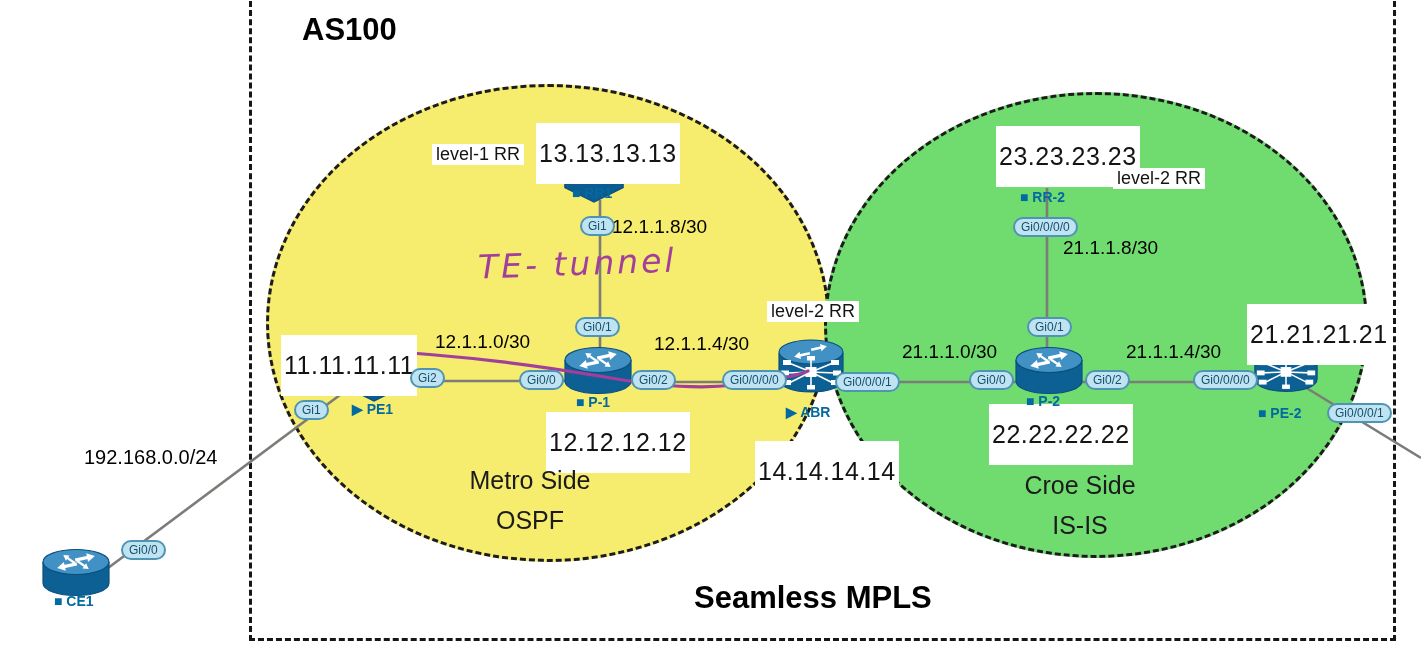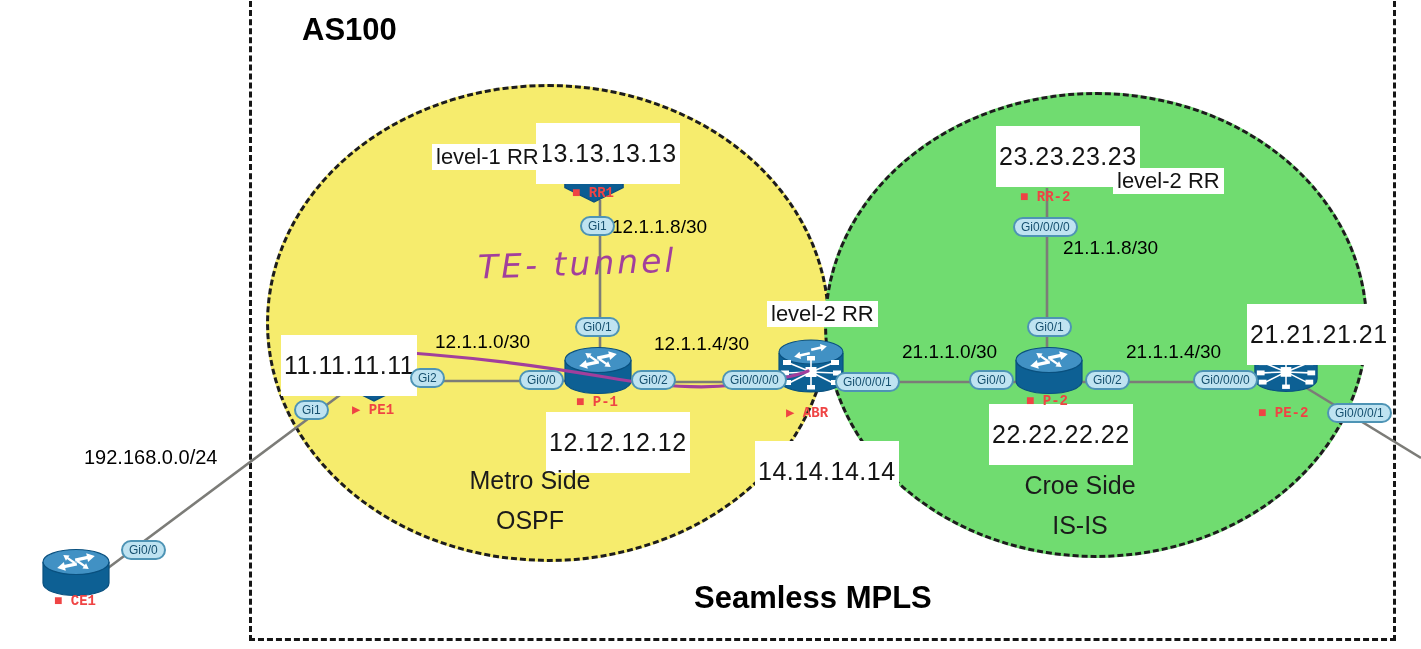--- a/index.html
+++ b/index.html
@@ -12,22 +12,22 @@
   .region.core  { background:#70DC70; }
   svg.links  { position:absolute; left:0; top:0; z-index:2; pointer-events:none; }
   svg.icon   { position:absolute; z-index:4; }
   svg.tunnel { position:absolute; left:0; top:0; z-index:5; pointer-events:none; }
   .wlabel { background:#ffffff; font-size:25px; color:#141414; padding:16px 3px;
             white-space:nowrap; z-index:6; letter-spacing:0.5px; }
   .subnet { font-weight:normal; font-size:19px; color:#000; white-space:nowrap; z-index:6; }
   .badge  { background:#BFE3F1; border:2px solid #4E94B5; border-radius:12px;
             font-size:12px; color:#16506F; padding:1px 6px; white-space:nowrap;
             z-index:7; line-height:14px; }
-  .nodelbl { font-weight:bold; font-size:14px; color:#ef4444; z-index:6; white-space:nowrap;font-family:Liberation Mono, monospace; }
-  .role   { background:#ffffff; font-size:22px; color:#141414; padding:0 4px;
+  .nodelbl { font-weight:bold; font-size:14px; color:#0369a1; z-index:6; white-space:nowrap; }
+  .role   { background:#ffffff; font-size:18px; color:#141414; padding:0 4px;
             z-index:6; white-space:nowrap; }
   .bigtitle { font-weight:bold; font-size:31px; color:#000; z-index:6; white-space:nowrap; }
   .regiontext { text-align:center; font-size:25px; color:#1b1b1b; line-height:40px;
             z-index:6; width:200px; }
   .hand { font-style:italic; font-size:33px; color:#A23F9C; letter-spacing:3px;
           transform:rotate(-2deg); z-index:8; white-space:nowrap;
           font-family:"DejaVu Sans", sans-serif; }
   .qfp-chip { position:absolute; color:#fff; font-weight:bold; font-size:13px;
           border:2px solid #15803d; border-radius:7px; padding:0 3px;
           z-index:5; line-height:16px; white-space:nowrap; }

